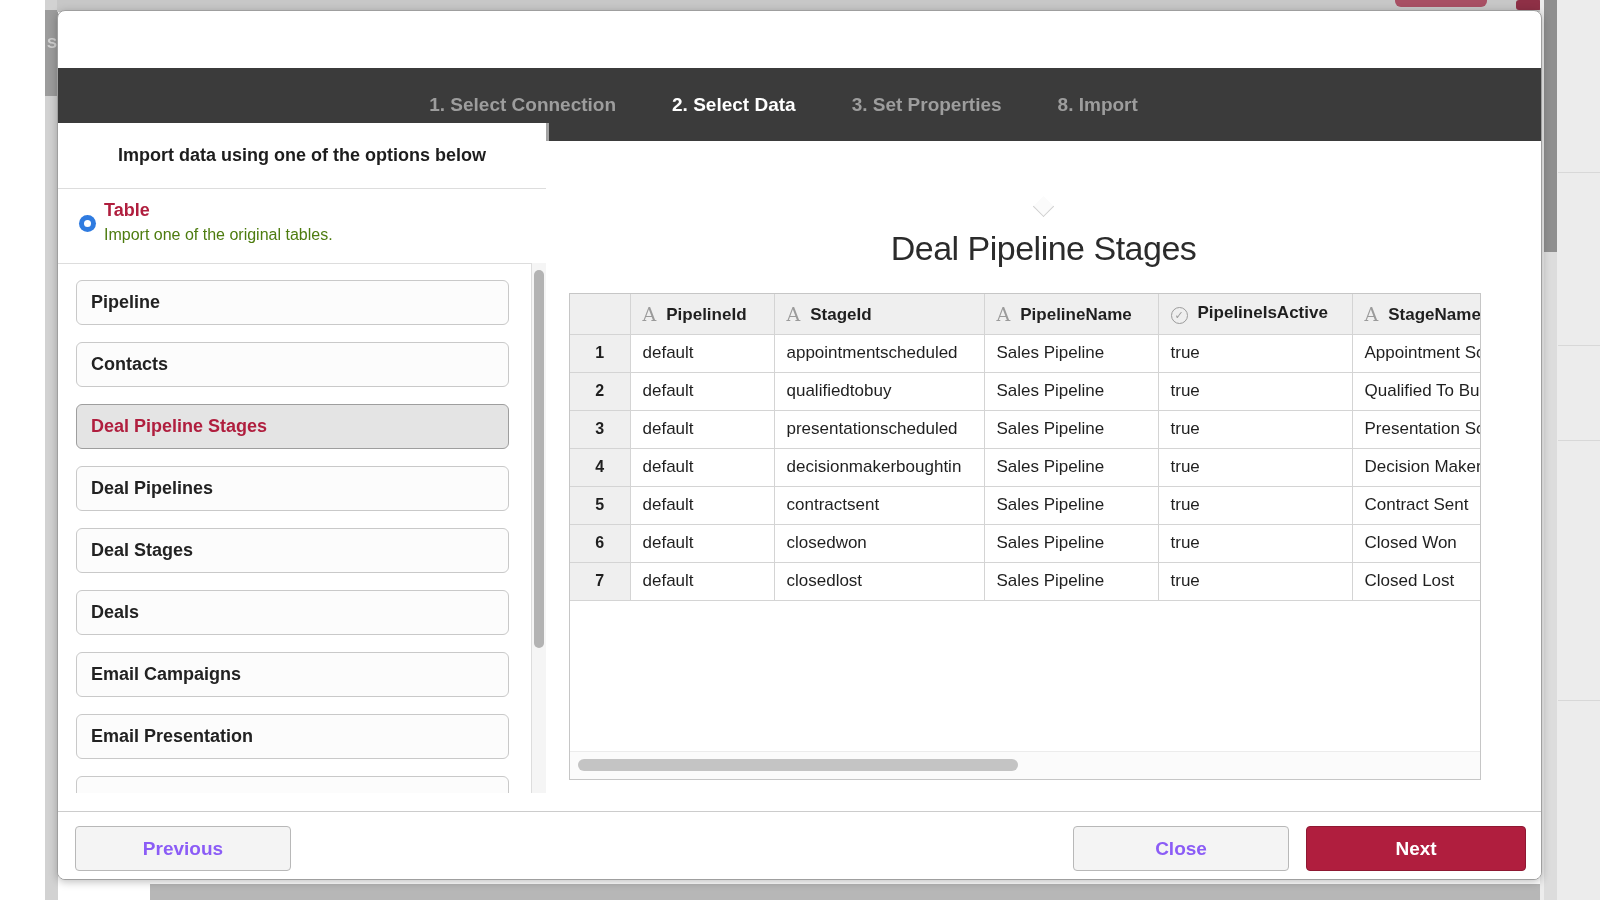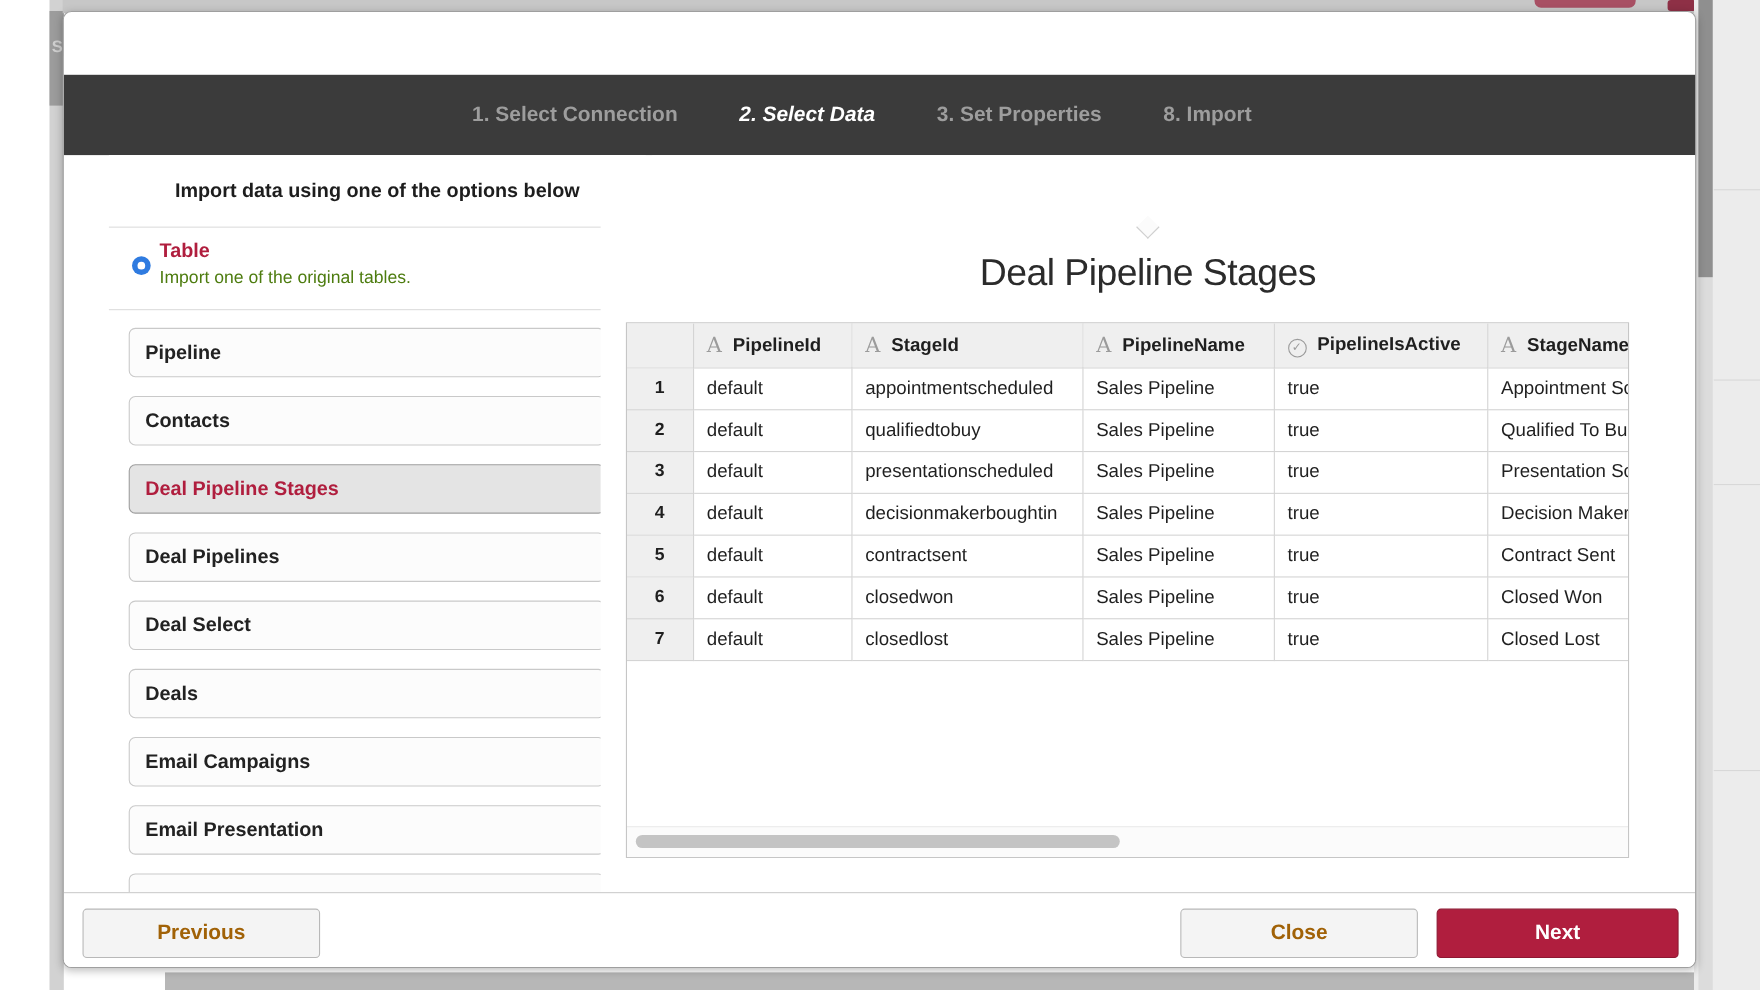--- a/index.html
+++ b/index.html
@@ -30,24 +30,24 @@
   .modal-header{position:absolute;left:0;top:0;width:100%;height:57px;background:#fff;margin-top:40px;}
   .modal-title{position:absolute;left:45px;top:0;height:57px;line-height:57px;font-size:20px;font-weight:bold;color:#1f1f1f;}
   .help-icon{position:absolute;right:82px;top:20px;width:19px;height:19px;border-radius:50%;background:#1d1d1d;
     color:#fff;font-size:13px;font-weight:bold;line-height:19px;text-align:center;cursor:pointer;}
   .close-icon{position:absolute;right:45px;top:18px;font-size:18px;font-weight:bold;color:#1d1d1d;cursor:pointer;line-height:22px;}
 
   .stepbar{position:absolute;left:0;top:57px;width:100%;height:73px;background:var(--stepbar-bg,#3b3b3b);
     display:flex;align-items:center;justify-content:center;padding-left:28px;}
   .steps-inner{display:flex;gap:56px;transform:translateX(-44px);}
   .step{font-size:19px;font-weight:bold;color:#9d9d9d;cursor:pointer;white-space:nowrap;}
-  .step.active{color:#ffffff;font-style:italic;}
-
-  
-  .left-pane{position:absolute;left:0;top:130px;width:488px;height:670px;border-right:6px solid #a3a3a3;background:#fff;margin-left:41px;}
+  .step.active{color:#ffffff;}
+
+  
+  .left-pane{position:absolute;left:0;top:112px;width:488px;height:670px;border-right:3px solid #a3a3a3;background:#fff;}
   .left-header{position:absolute;left:0;top:0;width:100%;height:65px;line-height:65px;text-align:center;
     font-size:18px;font-weight:bold;color:#1d1d1d;border-bottom:1px solid #dddddd;}
   .option-row{position:absolute;left:0;top:65px;width:100%;height:75px;border-bottom:1px solid #dddddd;cursor:pointer;}
   .radio{position:absolute;left:21px;top:27px;width:17px;height:17px;border-radius:50%;background:var(--radio,#2f7be0);}
   .radio::after{content:"";position:absolute;left:5px;top:5px;width:7px;height:7px;border-radius:50%;background:#ffffff;}
   .option-label{position:absolute;left:46px;top:12px;font-size:18px;font-weight:bold;color:var(--accent,#b01e3e);}
   .option-desc{position:absolute;left:46px;top:38px;font-size:16px;color:#4d7c0f;}
 
   .table-list{position:absolute;left:0;top:140px;width:473px;height:530px;overflow:hidden;
     padding:17px 0 0 18px;box-sizing:border-box;}
@@ -83,21 +83,21 @@
   .text-icon{font-family:"DejaVu Serif","Liberation Serif",serif;font-size:19px;font-weight:500;color:#9b9b9b;}
   .bool-icon{width:17px;height:17px;border:1.5px solid #9b9b9b;border-radius:50%;box-sizing:border-box;
     font-size:11px;line-height:14px;text-align:center;color:#9b9b9b;font-weight:bold;}
   .hscroll-area{position:absolute;left:0;right:0;bottom:0;height:27px;background:#fbfbfb;border-top:1px solid #ececec;}
   .hscroll-thumb{position:absolute;left:8px;top:7px;width:440px;height:12px;border-radius:6px;background:#c4c4c4;cursor:grab;}
 
   
   .footer{position:absolute;left:0;top:800px;width:100%;height:68px;border-top:1px solid #cccccc;background:#ffffff;}
   .btn{position:absolute;top:14px;height:45px;border-radius:4px;font-size:19px;font-weight:bold;
     font-family:"Liberation Sans","DejaVu Sans",sans-serif;cursor:pointer;}
-  .btn.secondary{background:#f4f4f4;border:1px solid #b8b8b8;color:#a16207;}
+  .btn.secondary{background:#f4f4f4;border:1px solid #b8b8b8;color:#8b5cf6;}
   .btn-prev{left:17px;width:216px;}
   .btn-close{left:1015px;width:216px;}
   .btn-next{left:1248px;width:220px;background:var(--accent,#b01e3e);border:1px solid #8e1832;color:#ffffff;}
 </style>
 </head>
 <body>
 
 <div class="stage">
 
   <div class="bg-left-strip"></div>
@@ -136,21 +136,21 @@
       <div class="option-row">
         <span class="radio"></span>
         <div class="option-label">Table</div>
         <div class="option-desc">Import one of the original tables.</div>
       </div>
       <div class="table-list" id="tableList">
           <div class="table-item">Pipeline</div>
           <div class="table-item">Contacts</div>
           <div class="table-item selected">Deal Pipeline Stages</div>
           <div class="table-item">Deal Pipelines</div>
-          <div class="table-item">Deal Select</div>
+          <div class="table-item">Deal Stages</div>
           <div class="table-item">Deals</div>
           <div class="table-item">Email Campaigns</div>
           <div class="table-item">Email Presentation</div>
           <div class="table-item stub"></div>
         </div>
       <div class="list-scrollbar">
         <div class="list-thumb"></div>
       </div>
     </div>
 

